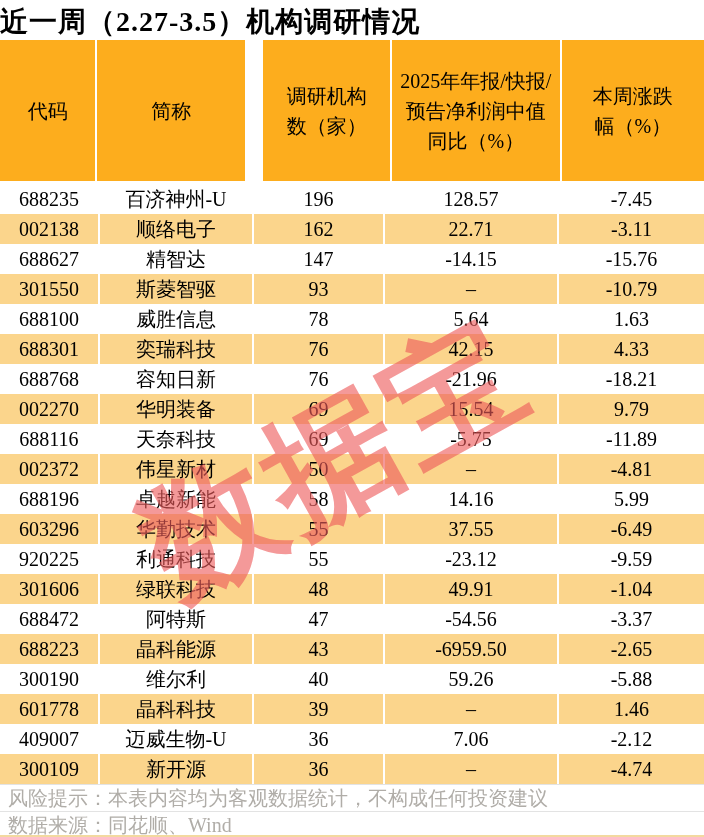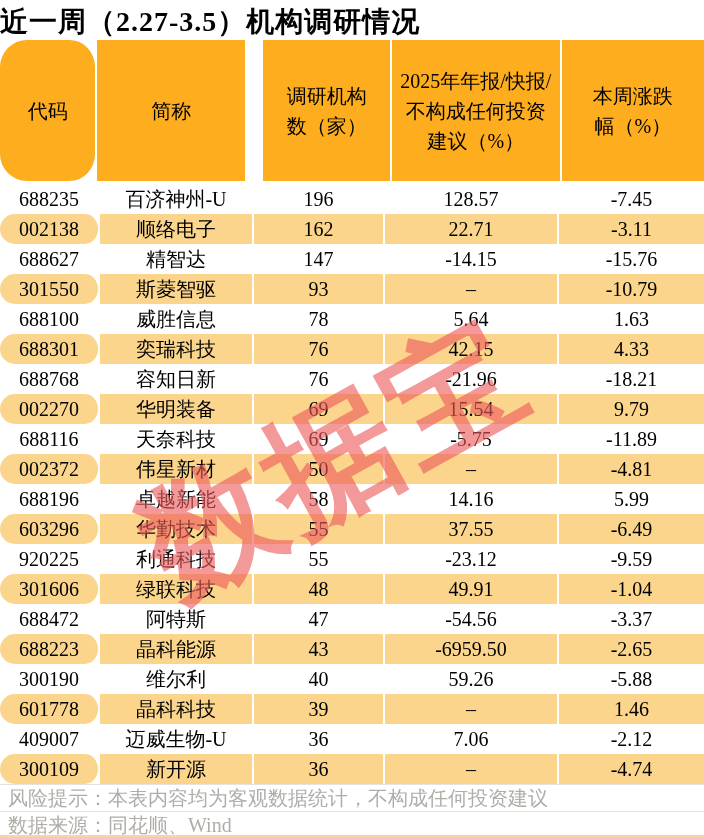--- a/index.html
+++ b/index.html
@@ -21,21 +21,21 @@
   .thead{display:flex;height:141px;margin-bottom:3px;}
   .hc{
     background:var(--header_orange,#FDAD1D);
     box-sizing:border-box;
     border-right:2px solid #fff;
     display:flex;align-items:center;justify-content:center;
     text-align:center;
     font-size:20px;line-height:1.5;
   }
   .hc:last-child{border-right:none;}
-  .col1{width:100px;border-radius:27px;}
+  .col1{width:100px;}
   .col2{width:154px;}
   .col3{width:131px;}
   .col4{width:174px;}
   .col5{width:145px;}
   .hc.col3{padding:0 20px;margin-left:16px;}
   .hc.col4{padding:0 5px;}
   .hc.col5{padding:0 22px;}
   .trow{display:flex;height:30px;}
   .cell{
     box-sizing:border-box;
@@ -82,21 +82,21 @@
 </head>
 <body>
 
 <div class="page">
   <div class="title">近一周（2.27-3.5）机构调研情况</div>
 
   <div class="thead">
     <div class="hc col1">代码</div>
     <div class="hc col2">简称</div>
     <div class="hc col3">调研机构数（家）</div>
-    <div class="hc col4">2025年年报/快报/不构成任何投资建议（%）</div>
+    <div class="hc col4">2025年年报/快报/预告净利润中值同比（%）</div>
     <div class="hc col5">本周涨跌幅（%）</div>
   </div>
 
   <div class="tbody">
     <div class="trow">
       <div class="cell col1">688235</div>
       <div class="cell col2">百济神州-U</div>
       <div class="cell col3">196</div>
       <div class="cell col4">128.57</div>
       <div class="cell col5">-7.45</div>

